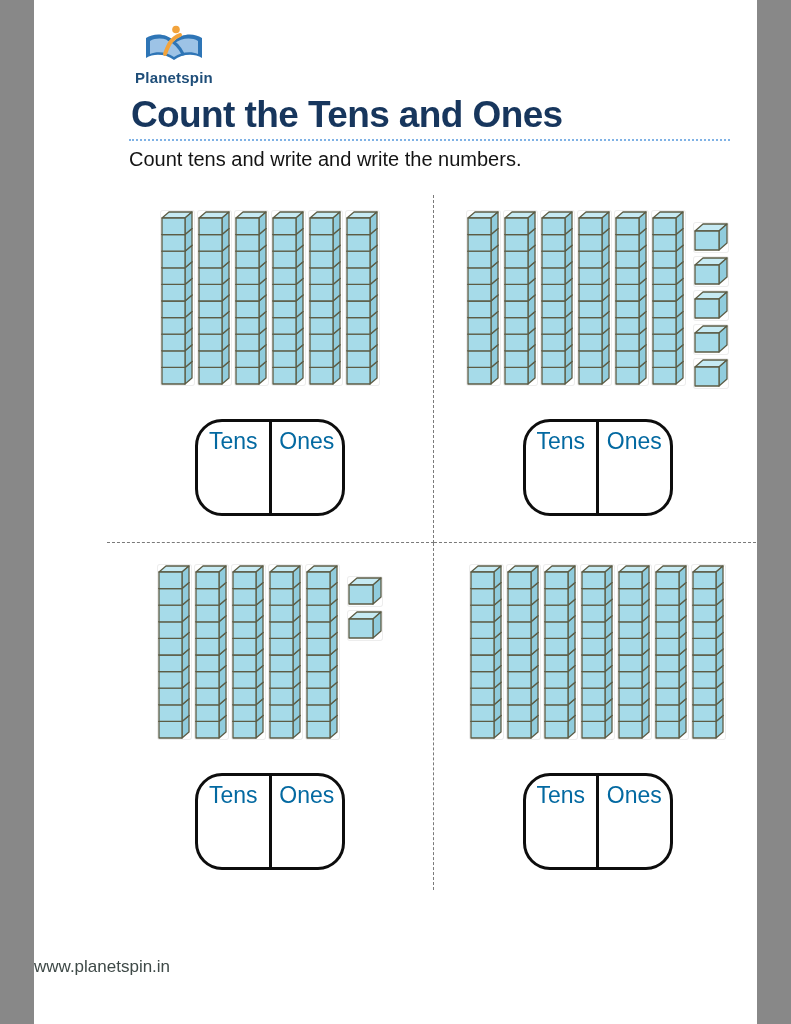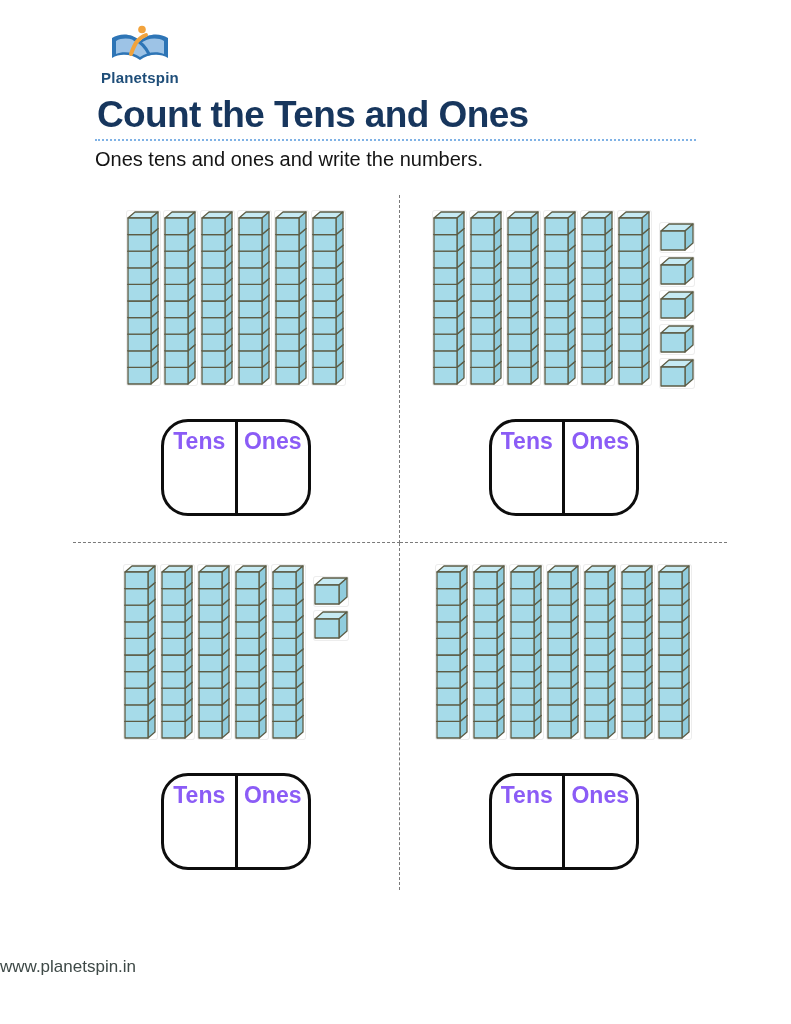--- a/index.html
+++ b/index.html
@@ -1,17 +1,17 @@
 <!DOCTYPE html>
 <html><head>
 <meta charset="utf-8">
 <style>
   html,body { margin:0; padding:0; background:#888; }
   .page {
-    position:relative; width:791px; height:1024px; margin:0 auto;
+    position:relative; width:723px; height:1024px; margin:0 auto;
     background:#ffffff; overflow:hidden;
     font-family:"Liberation Sans", sans-serif;
   }
 
   
   .logo { position:absolute; left:98px; top:24px; width:84px; text-align:center; }
   .logo svg { display:block; margin:0 auto; }
   .brand-name { font-size:15px; font-weight:bold; color:#1F4E79; letter-spacing:0.2px; margin-top:1px; }
 
   .page-title {
@@ -51,21 +51,21 @@
   .ones { display:flex; flex-direction:column; gap:5px; margin-left:9px; margin-top:12px; }
 
   
   .answer-box {
     margin-top:12px; width:150px; height:97px;
     border:3.5px solid #0d0d0d; border-radius:27px;
     display:flex; overflow:hidden; background:#fff; box-sizing:border-box;
   }
   .cell { flex:1 1 50%; display:flex; justify-content:center; align-items:flex-start; }
   .cell.tens-cell { border-right:3px solid #0d0d0d; }
-  .cell-label { font-size:23px; font-weight:bold; color:#8b5cf6; margin-top:6px; }
+  .cell-label { font-size:23px; font-weight:normal; color:#0369a1; margin-top:6px; }
 
   
   .footer {
     position:absolute; left:0; right:0; top:957px; text-align:left;
     font-size:17px; color:#3E4947;
   }
 </style>
 </head>
 <body>
 
@@ -81,21 +81,21 @@
         <path d="M42 30 C38 22 34 18 27 15" stroke="#2E75B6" stroke-width="3" fill="none" stroke-linecap="round"></path>
         <path d="M24 30 C28 19 31 14 39 11" stroke="#F2A33C" stroke-width="4" fill="none" stroke-linecap="round"></path>
         <circle cx="35" cy="5.5" r="3.8" fill="#F2A33C"></circle>
       </svg>
     </span>
     <div class="brand-name">Planetspin</div>
   </div>
 
   <div class="page-title">Count the Tens and Ones</div>
   <div class="title-rule"></div>
-  <div class="instruction">Ones tens and ones and write the numbers.</div>
+  <div class="instruction">Count tens and write and write the numbers.</div>
 
   <div class="grid">
 
     <section class="quadrant q0">
       <div class="blocks">
         <div class="rods">
             <div class="rod-card">
               <svg width="33" height="174" viewBox="0 0 33 174">
                 <polygon points="1,156.4 8,150.4 31,150.4 24,156.4" fill="#C6EAF3" stroke="#5C5C45" stroke-width="1.3" stroke-linejoin="round"></polygon>
                 <polygon points="24,156.4 31,150.4 31,167 24,173" fill="#90CCDD" stroke="#5C5C45" stroke-width="1.3" stroke-linejoin="round"></polygon>

